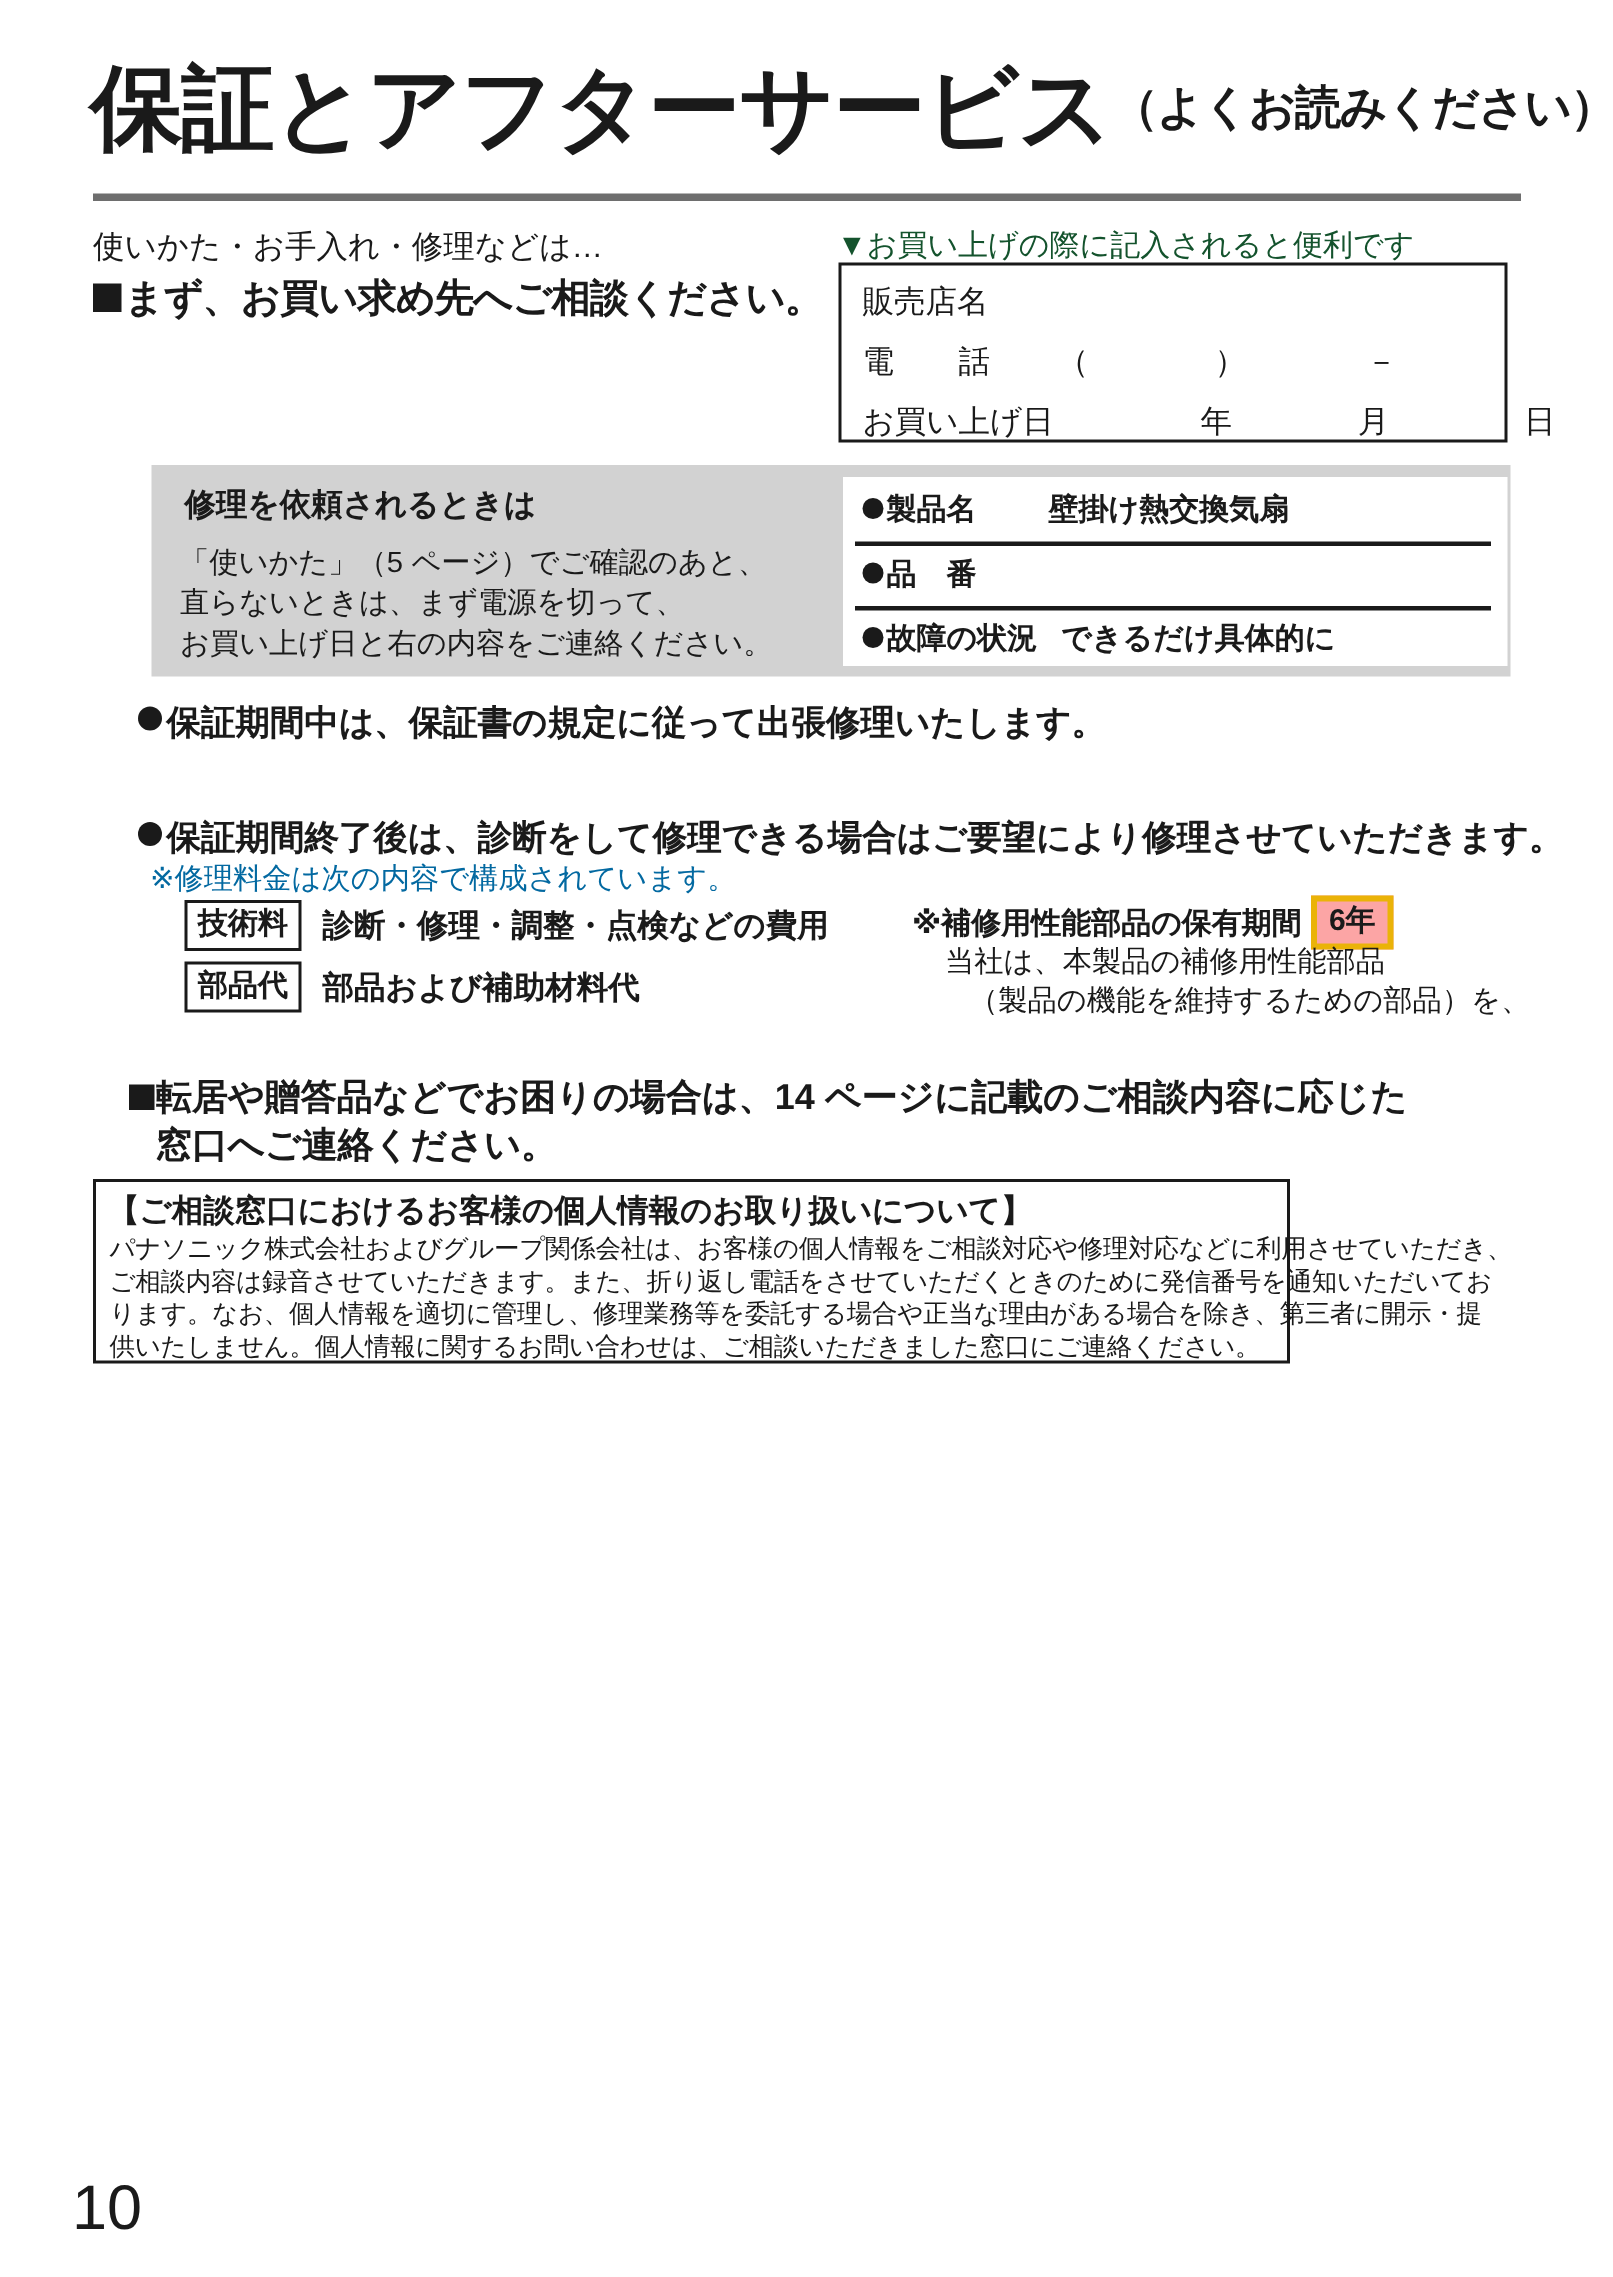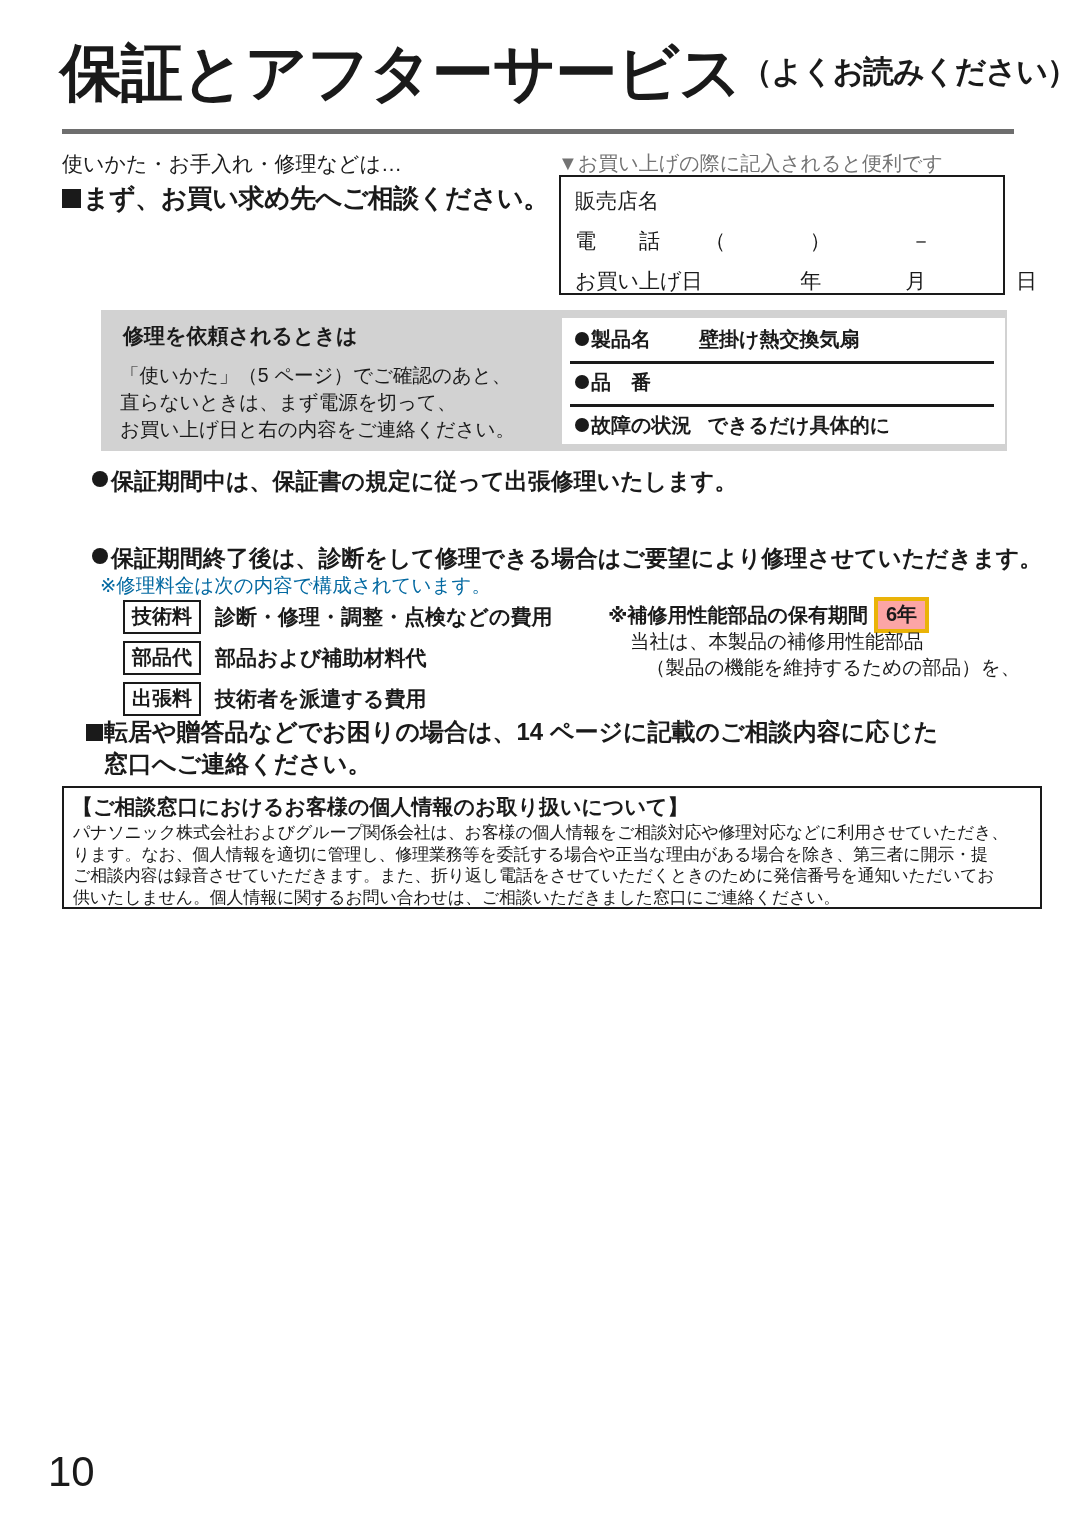--- a/index.html
+++ b/index.html
@@ -83,21 +83,21 @@
     margin-right: 2px;
     flex: none;
   }
 
   
   .record-caption {
     position: absolute;
     left: 558px;
     top: 150px;
     font-size: 20px;
-    color: #737373;
+    color: #14532d;
     white-space: nowrap;
   }
   .record-box {
     position: absolute;
     left: 559px;
     top: 175px;
     width: 446px;
     height: 120px;
     border: 2px solid #1a1a1a;
     box-sizing: border-box;
@@ -304,21 +304,21 @@
     width: 17px; height: 17px; margin-right: 1px;
     position: relative; top: 1px;
   }
   .relocate .l2 { display: block; margin-left: 18px; }
 
   
   .privacy-box {
     position: absolute;
     left: 62px;
     top: 786px;
-    width: 980px;
+    width: 798px;
     height: 123px;
     border: 2px solid #1a1a1a;
     box-sizing: border-box;
     background: #fff;
   }
   .privacy-title {
     position: absolute;
     left: 8px;
     top: 5px;
     font-size: 21px;
@@ -425,45 +425,41 @@
 
   <div class="fee-list">
     <div class="fee-row">
       <span class="fee-chip">技術料</span>
       <span class="fee-desc">診断・修理・調整・点検などの費用</span>
     </div>
     <div class="fee-row">
       <span class="fee-chip">部品代</span>
       <span class="fee-desc">部品および補助材料代</span>
     </div>
-    <div class="fee-row">
-      <span class="fee-chip">出張料</span>
-      <span class="fee-desc">技術者を派遣する費用</span>
-    </div>
   </div>
 
   <div class="parts-head">
     <span>※補修用性能部品の保有期間</span>
     <span class="parts-chip">6年</span>
   </div>
   <div class="parts-body">
     <span class="ind">当社は、本製品の補修用性能部品</span>
     <span class="ind2">（製品の機能を維持するための部品）を、</span>
   </div>
 
   <div class="relocate">
     <span class="sq"></span><span>転居や贈答品などでお困りの場合は、14 ページに記載のご相談内容に応じた</span>
     <span class="l2">窓口へご連絡ください。</span>
   </div>
 
   <div class="privacy-box">
     <div class="privacy-title">【ご相談窓口におけるお客様の個人情報のお取り扱いについて】</div>
     <div class="privacy-body">
       <span>パナソニック株式会社およびグループ関係会社は、お客様の個人情報をご相談対応や修理対応などに利用させていただき、</span>
+      <span>ご相談内容は録音させていただきます。また、折り返し電話をさせていただくときのために発信番号を通知いただいてお</span>
       <span>ります。なお、個人情報を適切に管理し、修理業務等を委託する場合や正当な理由がある場合を除き、第三者に開示・提</span>
-      <span>ご相談内容は録音させていただきます。また、折り返し電話をさせていただくときのために発信番号を通知いただいてお</span>
       <span>供いたしません。個人情報に関するお問い合わせは、ご相談いただきました窓口にご連絡ください。</span>
     </div>
   </div>
 
   <div class="page-number">10</div>
 
 </div>
 
 </body></html>

